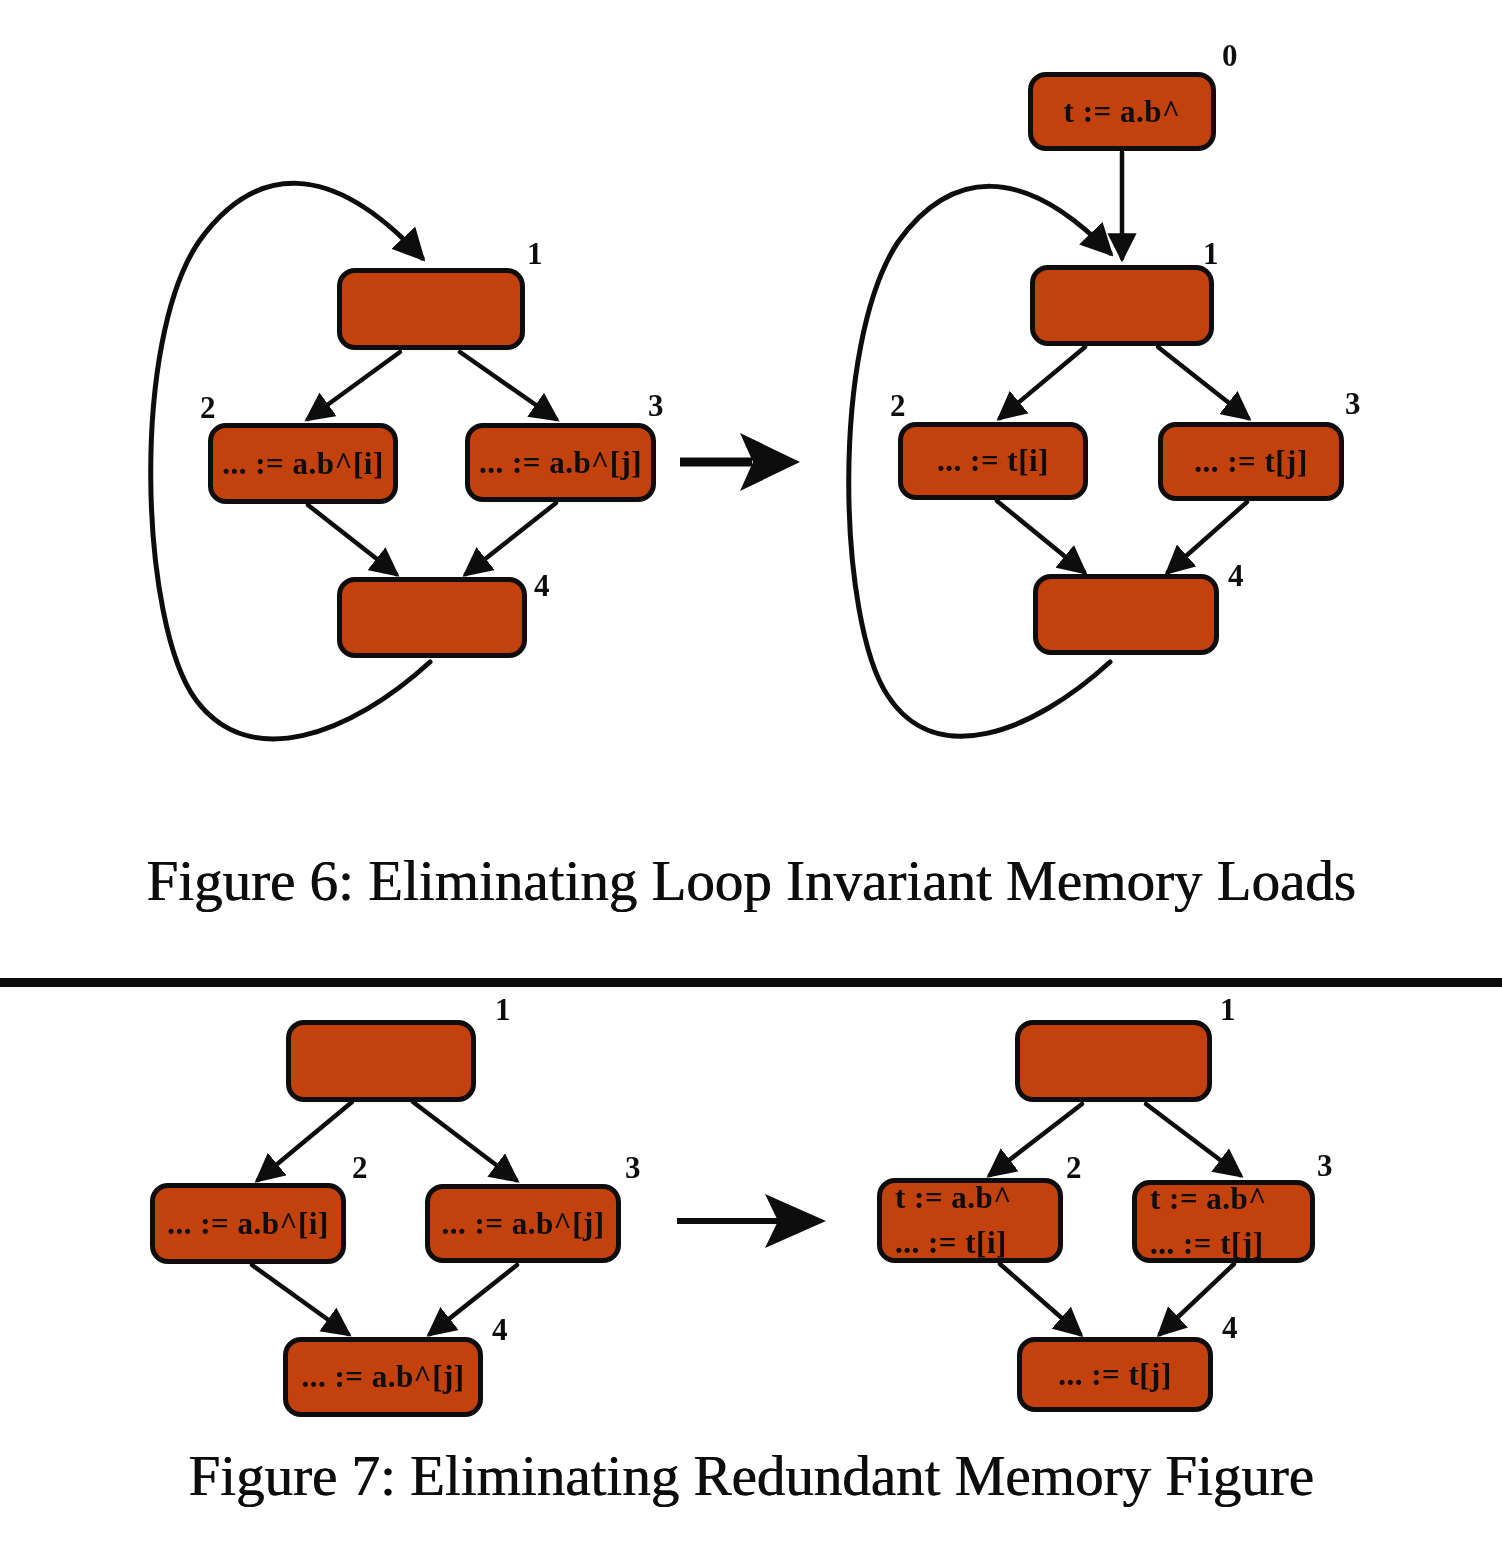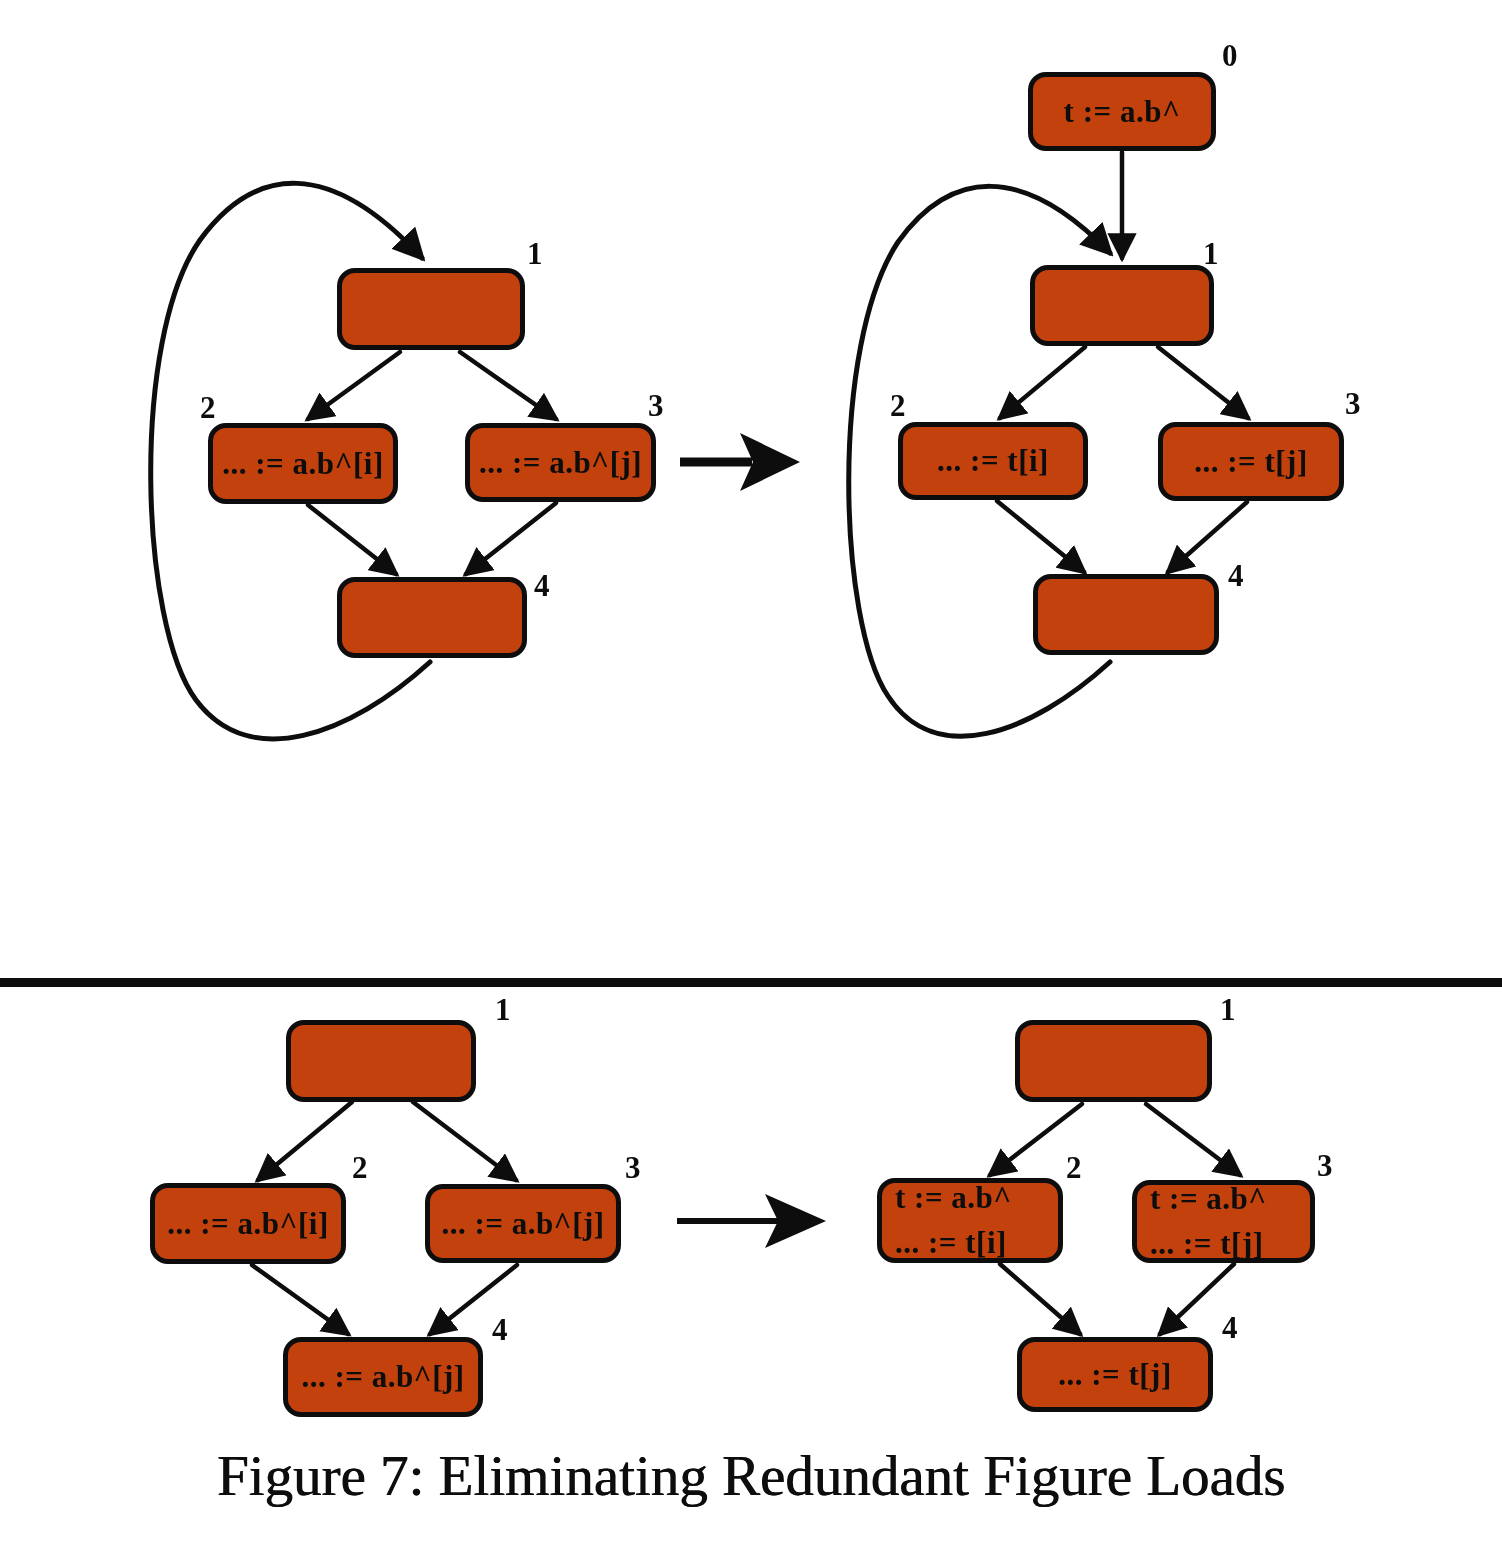--- a/index.html
+++ b/index.html
@@ -136,20 +136,21 @@
     <span>... := t[j]</span>
   </div>
   <div class="node" style="left:1033px;top:574px;width:186px;height:81px;"></div>
 
   <div class="nlabel" style="left:1222px;top:40px;">0</div>
   <div class="nlabel" style="left:1203px;top:238px;">1</div>
   <div class="nlabel" style="left:890px;top:390px;">2</div>
   <div class="nlabel" style="left:1345px;top:388px;">3</div>
   <div class="nlabel" style="left:1228px;top:560px;">4</div>
 
+  <div class="caption" style="top:848px;">Figure 6: Eliminating Loop Invariant Memory Loads</div>
 
   <div class="rule"></div>
 
   <div class="node" style="left:286px;top:1020px;width:190px;height:82px;"></div>
   <div class="node" style="left:150px;top:1183px;width:196px;height:81px;">
     <span>... := a.b^[i]</span>
   </div>
   <div class="node" style="left:425px;top:1184px;width:196px;height:79px;">
     <span>... := a.b^[j]</span>
   </div>
@@ -173,15 +174,15 @@
   </div>
   <div class="node" style="left:1017px;top:1337px;width:196px;height:75px;">
     <span>... := t[j]</span>
   </div>
 
   <div class="nlabel" style="left:1220px;top:994px;">1</div>
   <div class="nlabel" style="left:1066px;top:1152px;">2</div>
   <div class="nlabel" style="left:1317px;top:1150px;">3</div>
   <div class="nlabel" style="left:1222px;top:1312px;">4</div>
 
-  <div class="caption" style="top:1443px;">Figure 7: Eliminating Redundant Figure Loads</div>
+  <div class="caption" style="top:1443px;">Figure 7: Eliminating Redundant Memory Figure</div>
 
 </div>
 
 </body></html>

